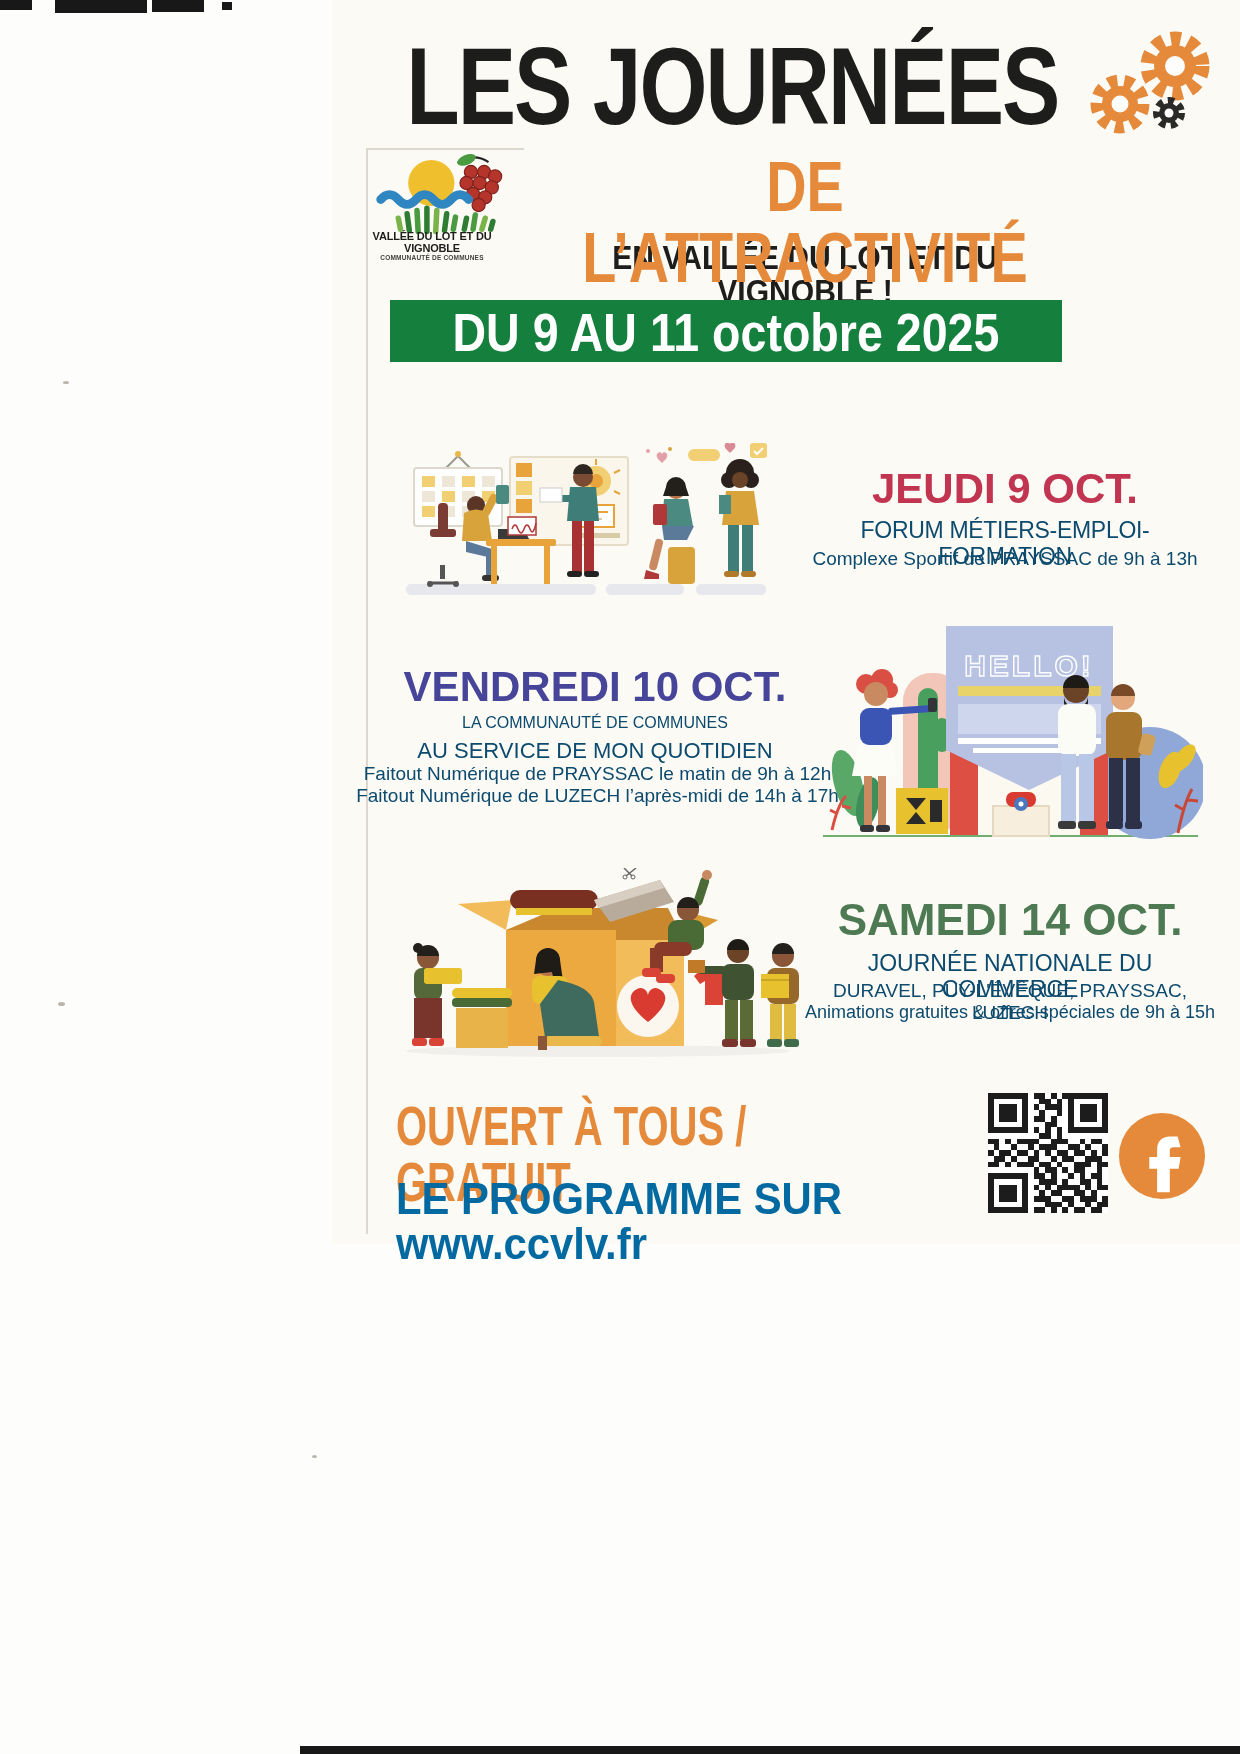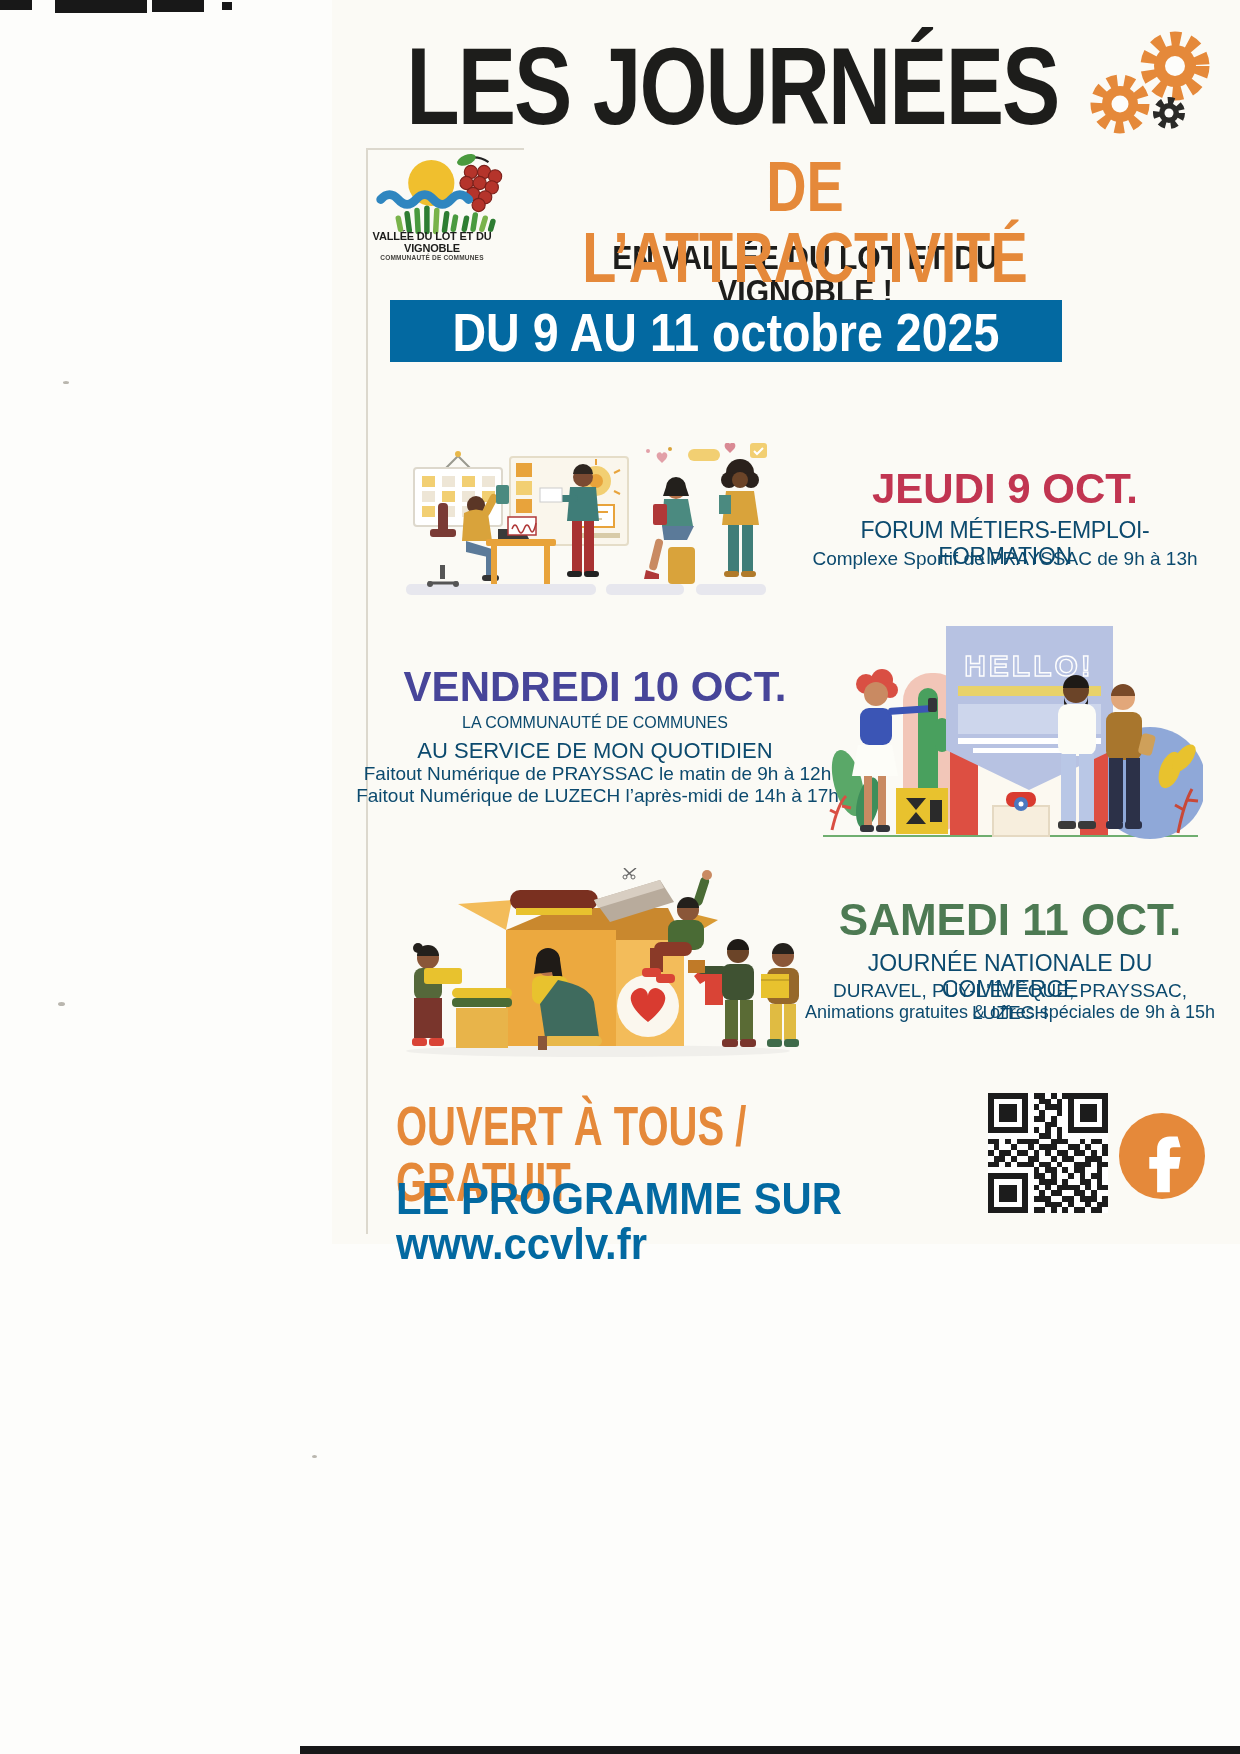--- a/index.html
+++ b/index.html
@@ -8,21 +8,21 @@
   .poster-bg{position:absolute;left:332px;top:0;width:908px;height:1244px;background:#fbfaf5;}
   .abs{position:absolute;}
   .ctr{text-align:center;}
   .cond{display:inline-block;transform-origin:center top;}
   .title-main{font-weight:bold;font-size:92px;letter-spacing:-2px;line-height:1;}
   .t1-stretch{transform:scale(0.95,1.18);font-weight:bold;}
   .title-orange{font-weight:bold;font-size:62px;color:#e5893a;line-height:1;}
   .t2-stretch{transform:scale(0.9,1.14);}
   .title-sub{font-weight:bold;font-size:32px;line-height:1;}
   .t3-stretch{transform:scale(0.94,1.06);}
-  .banner{background:#0369a1;height:62px;line-height:60px;}
+  .banner{background:#15803d;height:62px;line-height:60px;}
   .banner-text{color:#fff;font-weight:bold;font-size:48px;}
   .tb-stretch{transform:scale(0.97,1.1);transform-origin:center top;}
   .day-title{font-weight:bold;line-height:1;letter-spacing:0px;}
   .ev-line{font-weight:normal;color:#0c4a6e;line-height:1.15;}
   .logo-l1{font-weight:bold;font-size:11px;letter-spacing:-0.2px;}
   .logo-l2{font-weight:bold;font-size:6.5px;color:#44423e;letter-spacing:0.2px;}
   .open-text{font-weight:bold;font-size:50px;color:#e5893a;line-height:1;}
   .to-stretch{transform:scale(0.8,1.12);transform-origin:left top;}
   .prog-text{font-weight:bold;font-size:44px;color:#0369a1;line-height:1;}
   .tp-stretch{transform:scale(0.95,1.02);transform-origin:left top;}
@@ -353,21 +353,21 @@
     <path d="M374 86 a11 11 0 0 1 22 0 z" fill="#23201c"></path>
     <rect x="369" y="100" width="32" height="36" rx="8" fill="#96682a"></rect>
     <rect x="363" y="106" width="28" height="24" fill="#e8c22e"></rect>
     <line x1="363" y1="112" x2="391" y2="112" stroke="#c9a626" stroke-width="2"></line>
     <rect x="372" y="136" width="12" height="36" fill="#e0bb42"></rect>
       <rect x="386" y="136" width="12" height="36" fill="#e0bb42"></rect>
     <rect x="369" y="171" width="15" height="8" rx="3" fill="#3f6b4a"></rect>
       <rect x="386" y="171" width="15" height="8" rx="3" fill="#3f6b4a"></rect>
   </svg>
 
-  <div class="abs ctr day-title" style="left:810px;top:898px;width:400px;font-size:44px;color:#4d7a53;">SAMEDI 11 OCT.</div>
+  <div class="abs ctr day-title" style="left:810px;top:898px;width:400px;font-size:44px;color:#4d7a53;">SAMEDI 14 OCT.</div>
   <div class="abs ctr ev-line" style="left:805px;top:950px;width:410px;font-size:23px;">JOURNÉE NATIONALE DU COMMERCE</div>
   <div class="abs ctr ev-line" style="left:805px;top:980px;width:410px;font-size:19px;">DURAVEL, PUY-L'ÉVÊQUE, PRAYSSAC, LUZECH</div>
   <div class="abs ctr ev-line" style="left:795px;top:1002px;width:430px;font-size:18px;">Animations gratuites &amp; offres spéciales de 9h à 15h</div>
 
   <div class="abs open-text" style="left:396px;top:1098px;width:560px;">
     <span class="cond to-stretch">OUVERT À TOUS / GRATUIT</span>
   </div>
   <div class="abs prog-text" style="left:396px;top:1176px;width:560px;">
     <span class="cond tp-stretch">LE PROGRAMME SUR www.ccvlv.fr</span>
   </div>

